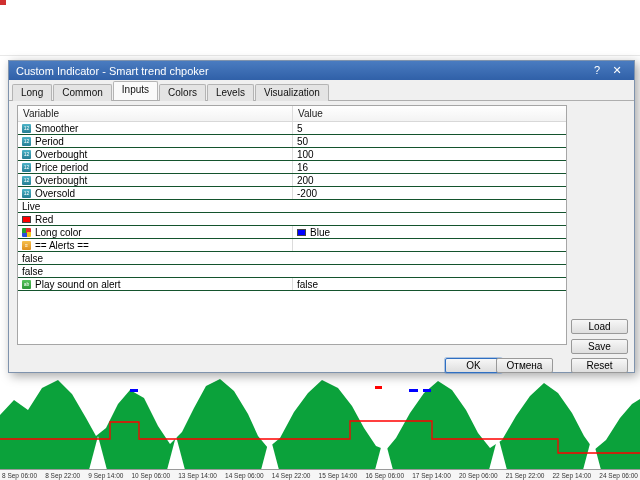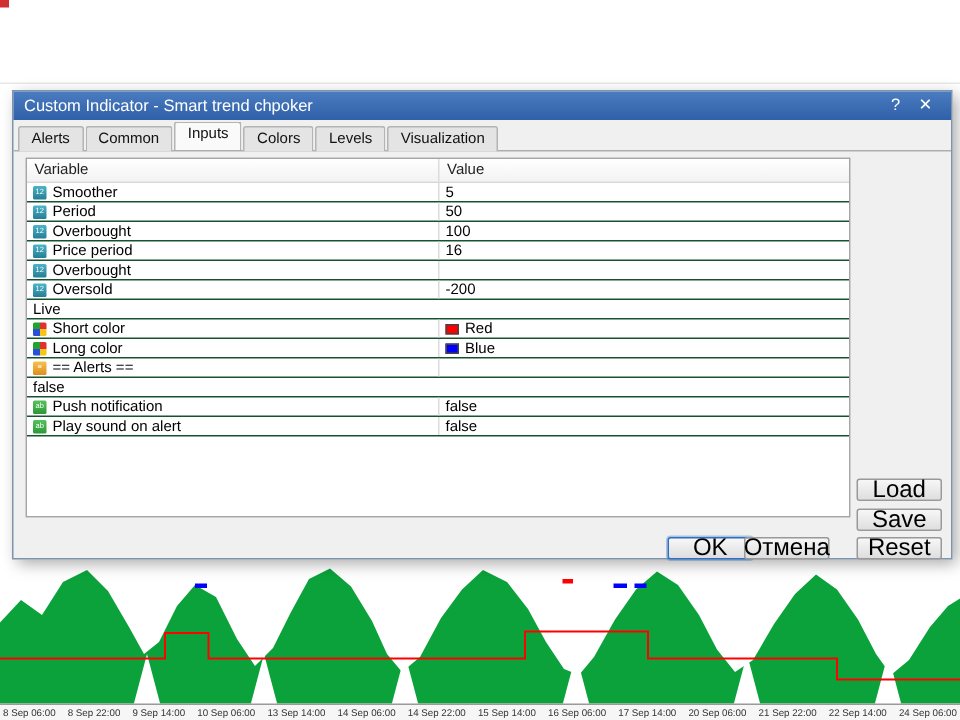--- a/index.html
+++ b/index.html
@@ -43,21 +43,21 @@
   .trow { display:flex; height:13px; align-items:stretch; border-bottom:1px solid #14532d; }
   .trow .cell { display:flex; align-items:center; padding:0 4px; overflow:hidden; white-space:nowrap; }
   .picon { width:9px; height:9px; margin-right:4px; border-radius:1px; flex:none;
            font-size:5px; line-height:9px; color:#fff; text-align:center; overflow:hidden; }
   .picon.number  { background:linear-gradient(#4db4c8,#257e94); }
   .picon.color   { background:conic-gradient(#e03030 0 25%, #f5c518 0 50%, #2b4fd8 0 75%, #23a32d 0); }
   .picon.section { background:linear-gradient(#f6c04e,#de8f1e); }
   .picon.bool    { background:linear-gradient(#57c35c,#2c9737); }
   .swatch { width:9px; height:7px; border:1px solid #444; margin-right:4px; flex:none; }
 
-  .btn { position:absolute; width:57px; height:15px; font-size:16px; color:#000;
+  .btn { position:absolute; width:57px; height:15px; font-size:10px; color:#000;
          background:linear-gradient(#f7f7f7,#dedede); border:1px solid #999;
          border-radius:2px; display:flex; align-items:center; justify-content:center; }
   .btn-load { right:6px; top:218px; }
   .btn-save { right:6px; top:238px; }
   .btn-ok     { right:132px; top:257px; border-color:#2f6fc2; box-shadow:0 0 0 1px rgba(47,111,194,.35);margin-left:16px; }
   .btn-cancel { right:81px;  top:257px; }
   .btn-reset  { right:6px;   top:257px;margin-left:14px; }
 </style>
 </head>
 <body>
@@ -104,21 +104,21 @@
     </div>
 
   <div class="dialog">
     <div class="titlebar">
       <span class="title">Custom Indicator - Smart trend chpoker</span>
       <span class="tb-btn">?</span>
       <span class="tb-btn">✕</span>
     </div>
 
     <div class="tabbar">
-        <div class="tab">Alerts</div>
+        <div class="tab">Long</div>
         <div class="tab">Common</div>
         <div class="tab active">Inputs</div>
         <div class="tab">Colors</div>
         <div class="tab">Levels</div>
         <div class="tab">Visualization</div>
       </div>
 
     <div class="client">
       <div class="param-table">
         <div class="thead">
@@ -160,40 +160,39 @@
               </div>
               <div class="cell val">
                 <span>16</span>
               </div>
             </div>
             <div class="trow">
               <div class="cell var">
                 <span class="picon number">12</span>
                 <span>Overbought</span>
               </div>
+              <div class="cell val">
+                <span>200</span>
+              </div>
             </div>
             <div class="trow">
               <div class="cell var">
                 <span class="picon number">12</span>
                 <span>Oversold</span>
               </div>
               <div class="cell val">
                 <span>-200</span>
               </div>
             </div>
             <div class="trow">
               <div class="cell val">
                 <span>Live</span>
               </div>
             </div>
             <div class="trow">
-              <div class="cell var">
-                <span class="picon color"></span>
-                <span>Short color</span>
-              </div>
               <div class="cell val">
                 <span class="swatch" style="background: rgb(255, 0, 0);"></span>
                 <span>Red</span>
               </div>
             </div>
             <div class="trow">
               <div class="cell var">
                 <span class="picon color"></span>
                 <span>Long color</span>
               </div>
@@ -210,24 +209,20 @@
               <div class="cell val">
                 <span></span>
               </div>
             </div>
             <div class="trow">
               <div class="cell val">
                 <span>false</span>
               </div>
             </div>
             <div class="trow">
-              <div class="cell var">
-                <span class="picon bool">ab</span>
-                <span>Push notification</span>
-              </div>
               <div class="cell val">
                 <span>false</span>
               </div>
             </div>
             <div class="trow">
               <div class="cell var">
                 <span class="picon bool">ab</span>
                 <span>Play sound on alert</span>
               </div>
               <div class="cell val">

